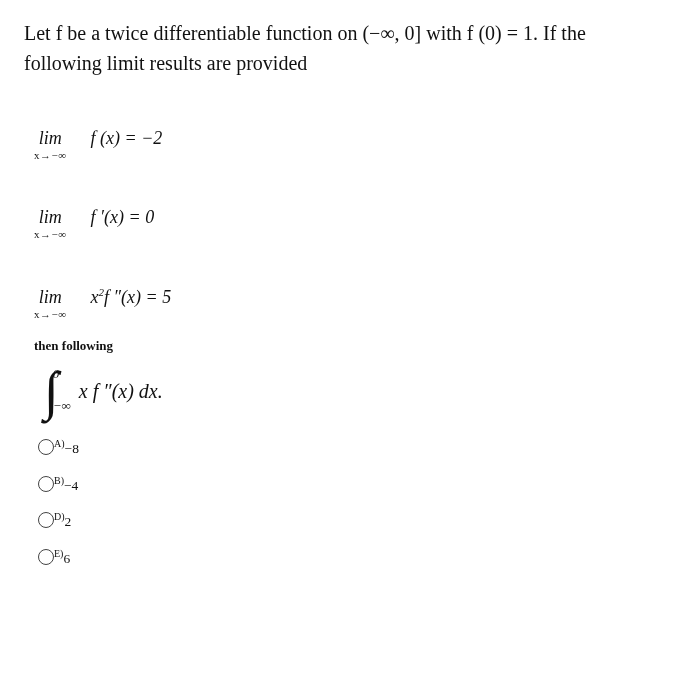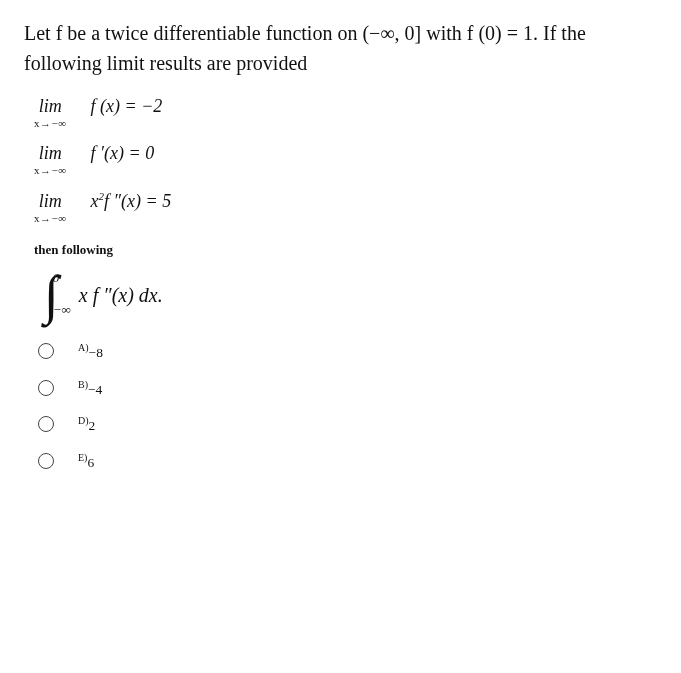--- a/index.html
+++ b/index.html
@@ -40,20 +40,21 @@
       font-size: 18px;
     }
     .lim-sub {
       font-size: 11px;
       color: #111;
       letter-spacing: 0.5px;
     }
     .math-expr {
       font-size: 18px;
       font-style: italic;
+      margin-top: 32px;
     }
     .then-evaluate {
       font-size: 13px;
       font-weight: bold;
       margin: 18px 0 10px 10px;
     }
     .integral-block {
       margin: 10px 0 20px 20px;
       display: flex;
       align-items: center;
@@ -64,21 +65,21 @@
       font-style: italic;
       text-align: center;
     }
     .choices {
       margin-top: 20px;
       padding-left: 14px;
     }
     .choice-item {
       display: flex;
       align-items: center;
-      gap: 24px;
+      gap: 0;
       margin-bottom: 18px;
     }
     .radio-circle {
       width: 16px;
       height: 16px;
       border-radius: 50%;
       border: 1.5px solid #444;
       display: inline-block;
       flex-shrink: 0;
     }

